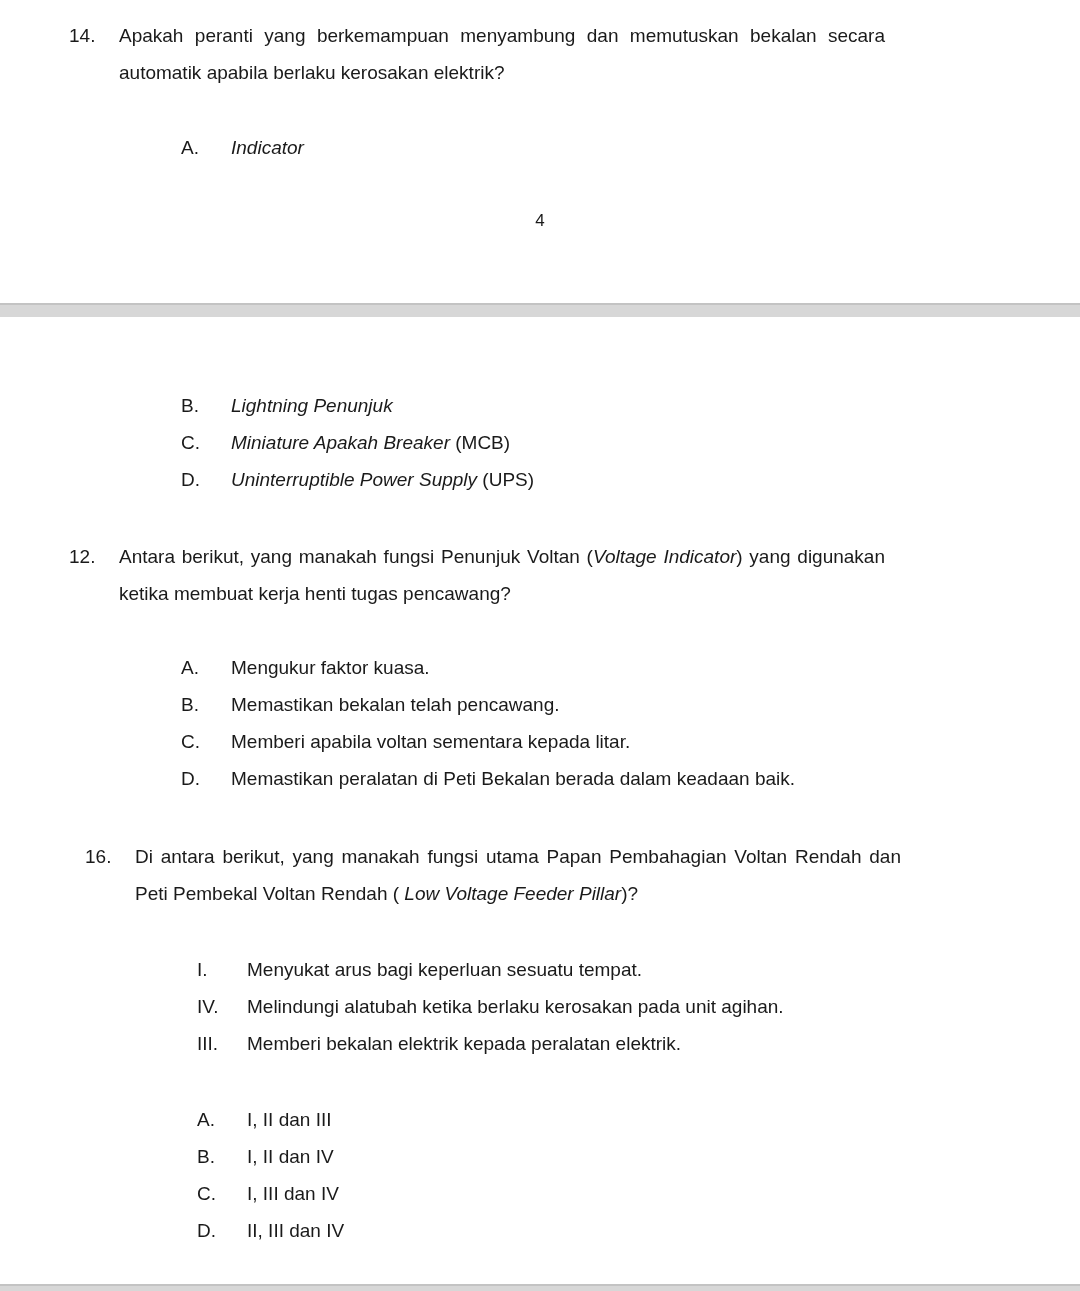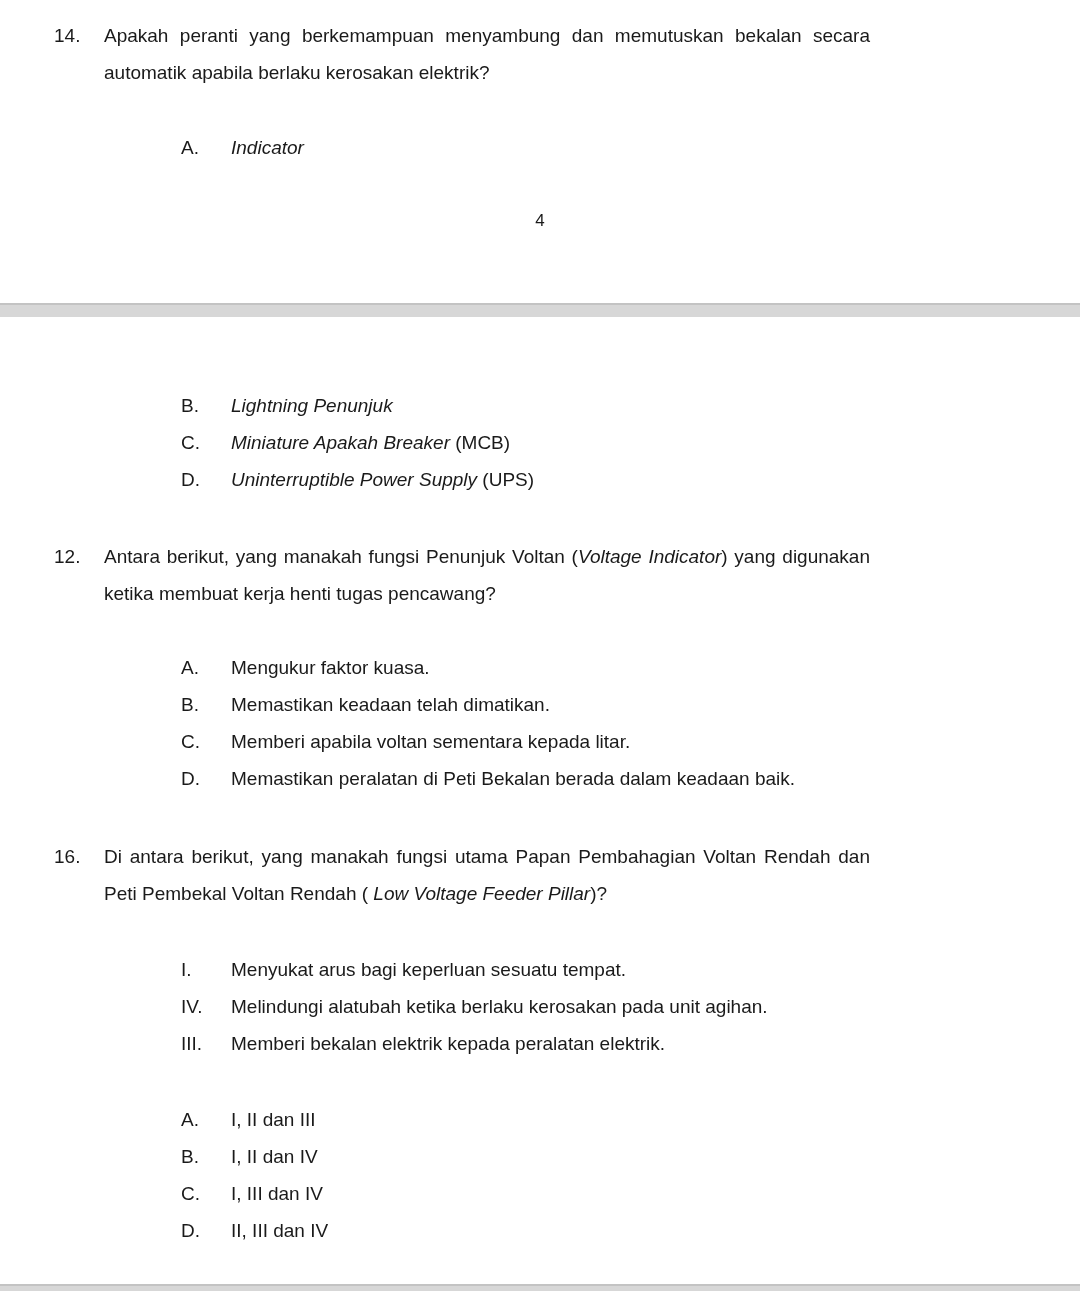--- a/index.html
+++ b/index.html
@@ -6,41 +6,41 @@
   html,body { width:1080px; height:1291px; }
   body {
     position:relative;
     background:#ffffff;
     font-family:"Liberation Sans", sans-serif;
     font-size:19px;
     line-height:37px;
     color:#1a1a1a;
     overflow:hidden;
   }
-  .q-row { display:flex; margin-left:54px; width:816px; }
+  .q-row { display:flex; margin-left:69px; width:816px; }
   .q-num { width:50px; flex-shrink:0; }
   .q-text { width:766px; text-align:justify; text-align-last:left; }
   .opt-row { display:flex; margin-left:181px; width:766px; }
   .opt-letter { width:50px; flex-shrink:0; }
   .opt-text { flex:1; }
   .it { font-style:italic; }
   .bd { font-weight:normal; }
   #q14 { padding-top:17px; }
   #q14-options { margin-top:38px; }
   .page-number { margin-top:36px; width:1080px; text-align:center; font-size:17px; }
   .divider {
     width:1080px; height:14px;
     background:#d7d7d7;
     border-top:2px solid #c3c3c3;
   }
   #divider-top { margin-top:64px; }
   #q14-cont { margin-top:70px; }
   #q15 { margin-top:40px; }
   #q15-options { margin-top:37px; }
-  #q16 { margin-top:41px; }
+  #q16 { margin-top:41px;padding-left:16px; }
   #q16-statements { margin-top:39px; }
   #q16-options { margin-top:39px; }
   #divider-bottom { position:absolute; left:0; bottom:0; height:7px; border-top:2px solid #c3c3c3; }
 </style>
 </head>
 <body>
 
 <div id="q14">
   <div class="q-row">
     <span class="q-num">14.</span>
@@ -78,21 +78,21 @@
     <span class="q-num">12.</span>
     <span class="q-text"><span>Antara berikut, yang manakah fungsi Penunjuk Voltan (</span><span class="it">Voltage Indicator</span><span>) yang digunakan ketika membuat kerja henti tugas pencawang?</span></span>
   </div>
   <div id="q15-options">
     <div class="opt-row">
       <span class="opt-letter">A.</span>
       <span class="opt-text">Mengukur faktor kuasa.</span>
     </div>
     <div class="opt-row">
       <span class="opt-letter">B.</span>
-      <span class="opt-text">Memastikan keadaan telah dimatikan.</span>
+      <span class="opt-text">Memastikan bekalan telah pencawang.</span>
     </div>
     <div class="opt-row">
       <span class="opt-letter">C.</span>
       <span class="opt-text">Memberi apabila voltan sementara kepada litar.</span>
     </div>
     <div class="opt-row">
       <span class="opt-letter">D.</span>
       <span class="opt-text">Memastikan peralatan di Peti Bekalan berada dalam keadaan baik.</span>
     </div>
   </div>

